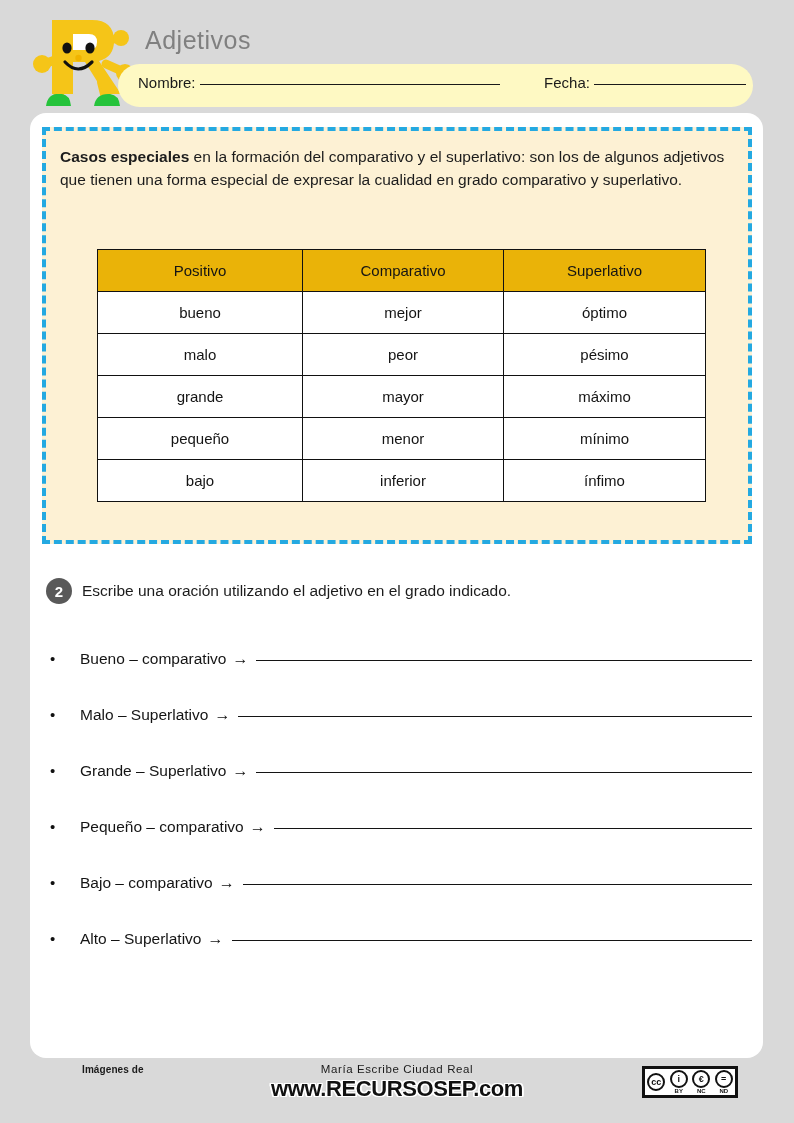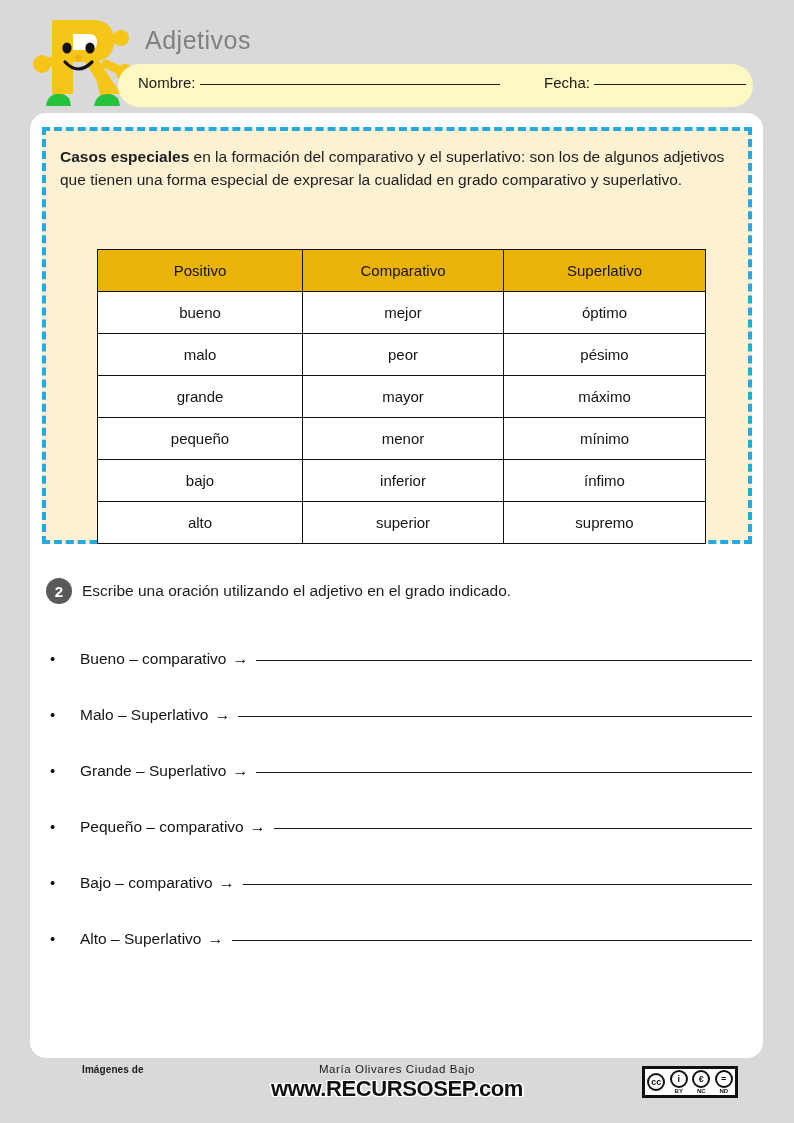--- a/index.html
+++ b/index.html
@@ -358,25 +358,20 @@
       <tr>
         <td>pequeño</td>
         <td>menor</td>
         <td>mínimo</td>
       </tr>
       <tr>
         <td>bajo</td>
         <td>inferior</td>
         <td>ínfimo</td>
       </tr>
-      <tr>
-        <td>alto</td>
-        <td>superior</td>
-        <td>supremo</td>
-      </tr>
     </tbody>
   </table>
 </div>
 
 <div class="exercise">
   <div class="ex-head">
     <div class="num-badge">2</div>
     <div class="ex-title">Escribe una oración utilizando el adjetivo en el grado indicado.</div>
   </div>
 </div>
@@ -427,21 +422,21 @@
 
 </div>
 
 <div class="footer">
 
   <div class="freepik">
     <div class="freepik-sub">Imágenes de</div>
   </div>
 
   <div class="credit">
-    <div class="credit-name">María Olivares Ciudad Bajo</div>
+    <div class="credit-name">María Escribe Ciudad Real</div>
     <div class="credit-site">www.RECURSOSEP.com</div>
   </div>
 </div>
 
 <div class="cc-badge">
   <div class="cc-inner">
     <div class="cc-item">
       <div class="cc-circle">cc</div>
     </div>
     <div class="cc-item">

